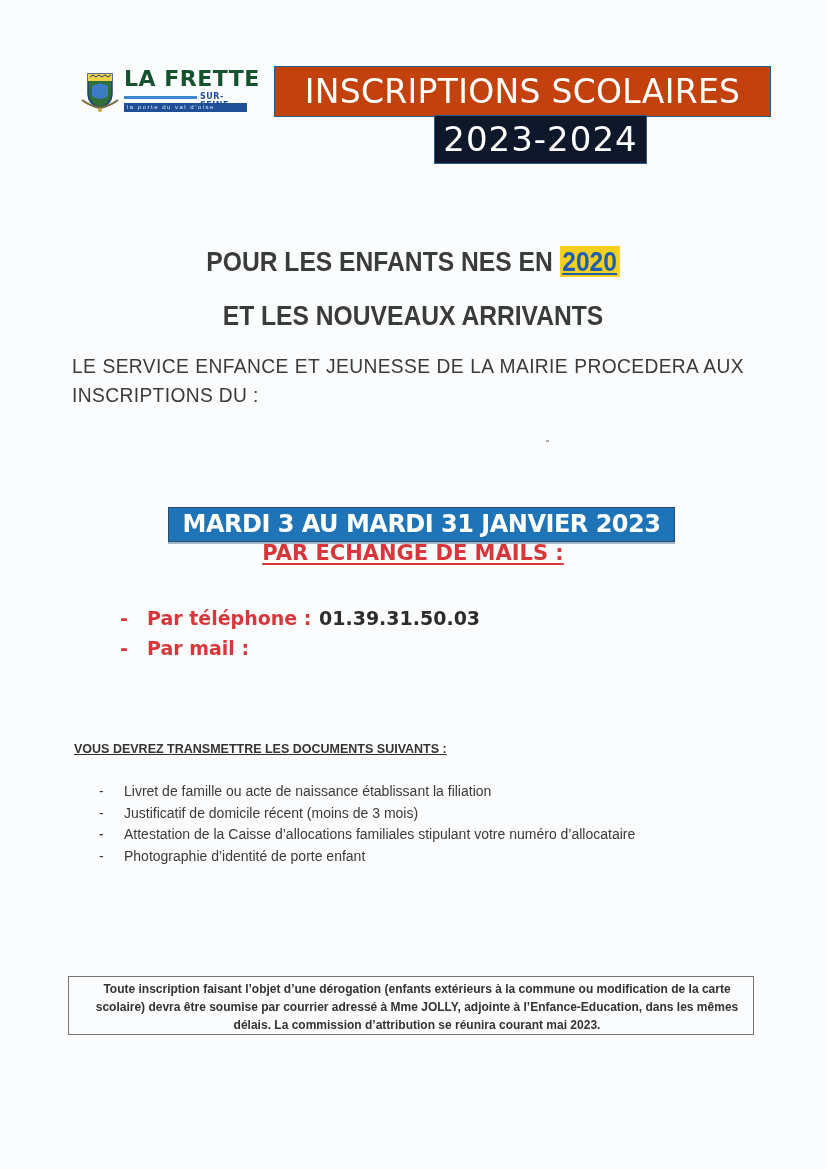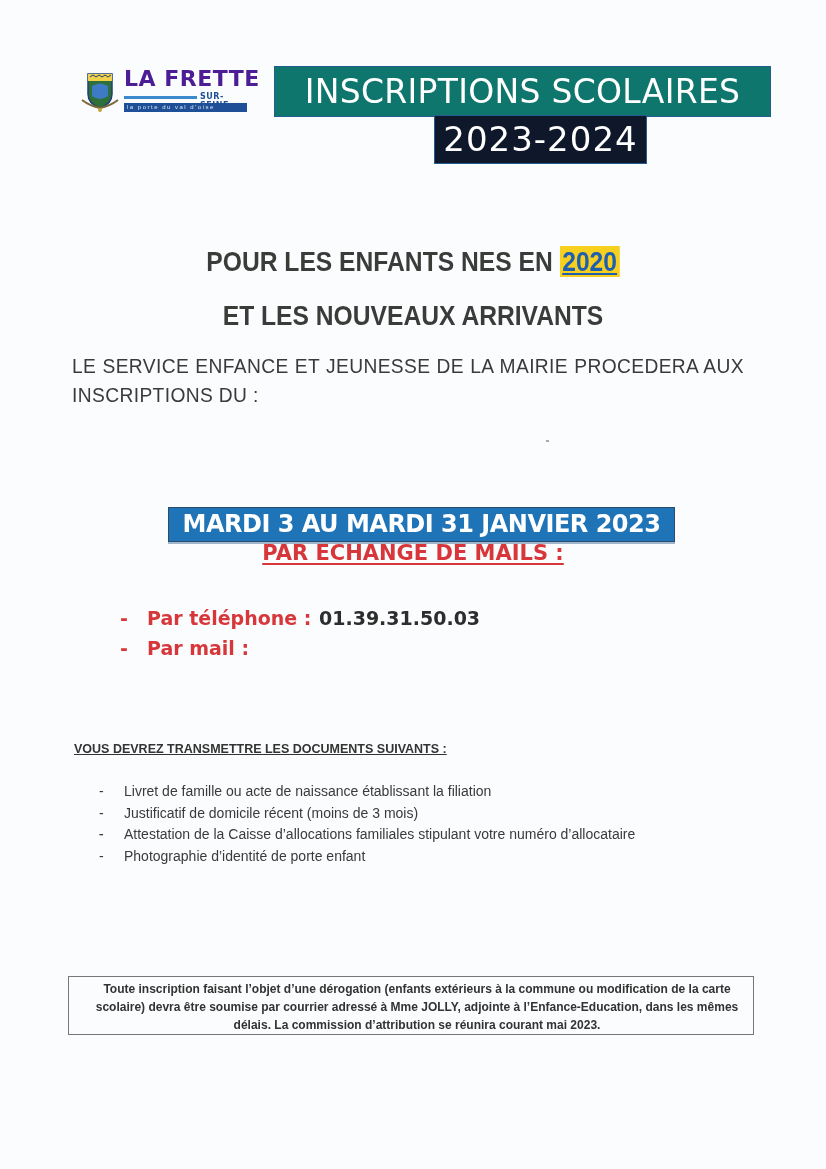--- a/index.html
+++ b/index.html
@@ -12,38 +12,38 @@
       color: #333;
     }
     .abs { position: absolute; }
 
     
     .logo { left: 78px; top: 70px; width: 170px; height: 50px; }
     .crest { position: absolute; left: 0; top: 0; width: 44px; height: 44px; }
     .logo-name {
       position: absolute; left: 46px; top: -4px;
       font-family: "DejaVu Sans", sans-serif; font-weight: bold;
-      font-size: 22px; color: #4c1d95; letter-spacing: 0.5px; white-space: nowrap;
+      font-size: 22px; color: #14532d; letter-spacing: 0.5px; white-space: nowrap;
     }
     .logo-line { position: absolute; left: 46px; top: 26px; width: 73px; height: 3px; background: #3b8ad0; }
     .logo-sub {
       position: absolute; left: 122px; top: 22px;
       font-family: "DejaVu Sans", sans-serif; font-weight: bold;
       font-size: 8px; color: #1f4f96; letter-spacing: 0.5px;
     }
     .logo-tag {
       position: absolute; left: 46px; top: 33px; width: 123px; height: 9px;
       background: #1f4f96; color: #d8e6f5; font-size: 6px; line-height: 9px;
       letter-spacing: 1.5px; padding-left: 3px; box-sizing: border-box; white-space: nowrap; overflow: hidden;
     }
 
     
     .title-main {
       left: 274px; top: 66px; width: 495px; height: 49px;
-      background: #0f766e; border: 1px solid #235d8f;
+      background: #c2410c; border: 1px solid #235d8f;
       color: #fff; text-align: center;
       font-family: "DejaVu Sans", sans-serif; font-size: 33px; line-height: 49px;
       letter-spacing: 0.3px; white-space: nowrap;
     }
     .title-year {
       left: 434px; top: 115px; width: 211px; height: 47px;
       background: #0f172a; border: 1px solid #235d8f;
       color: #fff; text-align: center;
       font-family: "DejaVu Sans", sans-serif; font-size: 34px; line-height: 47px;
       letter-spacing: 1px;

